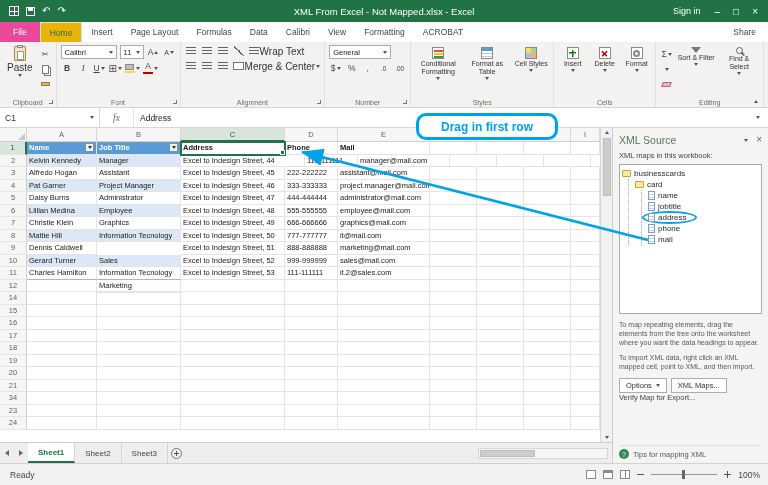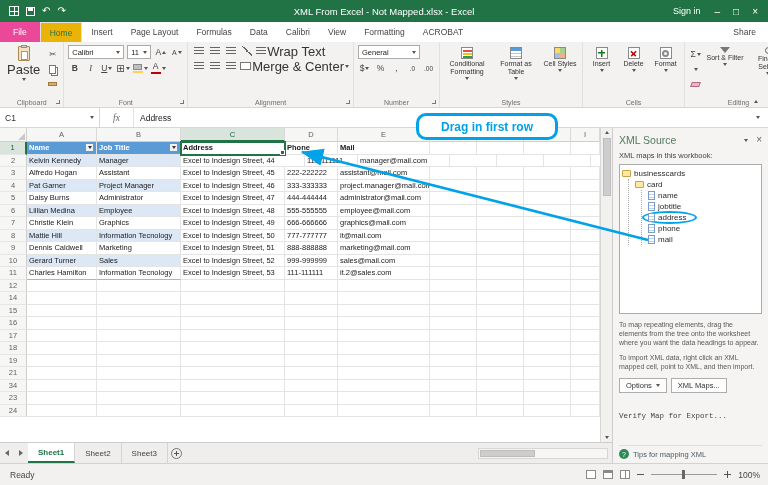--- a/index.html
+++ b/index.html
@@ -32,21 +32,21 @@
 
   
   .ribbon { height:66px; background:#f4f2f1; border-bottom:1px solid #d8d6d4; display:flex; flex:none; position:relative; }
   .rgroup { position:relative; padding:3px 4px 11px 4px; border-right:1px solid #e2e0de; }
   .gbody { display:flex; gap:3px; align-items:flex-start; height:100%; }
   .glabel { position:absolute; bottom:1px; left:0; right:0; text-align:center; font-size:7px; color:#6e6e6e; }
   .launcher { position:absolute; bottom:3px; right:3px; width:4px; height:4px; border-right:1px solid #777; border-bottom:1px solid #777; }
   .car { display:inline-block; width:0; height:0; border-left:2.5px solid transparent; border-right:2.5px solid transparent; border-top:3px solid #555; }
   .car.up { border-top:none; border-bottom:3px solid #555; }
   .bigbtn { display:flex; flex-direction:column; align-items:center; gap:1px; padding:1px 3px; }
-  .blabel { font-size:13px; color:#333; white-space:nowrap; }
+  .blabel { font-size:10px; color:#333; white-space:nowrap; }
   .minicol { display:flex; flex-direction:column; gap:3px; padding-top:3px; }
   .sico { min-width:13px; height:12px; display:flex; align-items:center; justify-content:center; font-size:8.5px; color:#444; gap:1px; }
   .frow { display:flex; gap:3px; align-items:center; margin-bottom:3px; }
   .combo { background:#fff; border:1px solid #ababab; height:14px; display:flex; align-items:center; justify-content:space-between; gap:2px; padding:0 3px; font-size:7.5px; color:#222; }
   .clip { width:12px; height:15px; background:#f3e3c3; border:1px solid #a98a52; border-radius:1px; position:relative; }
   .clip-top { position:absolute; top:-2px; left:2px; width:6px; height:3px; background:#d9d9d9; border:1px solid #8c8c8c; }
   .clip-page { position:absolute; left:2px; top:4px; width:7px; height:9px; background:#fff; border:1px solid #999; }
   .i-copy { width:7px; height:9px; border:1px solid #777; background:#fff; box-shadow:2px 2px 0 -1px #fff, 2px 2px 0 0 #777; }
   .i-paint { width:9px; height:4px; background:#d4b06a; border:1px solid #9c7b3c; }
   .bold-g { font-weight:700; }
@@ -144,21 +144,21 @@
   .tree-row { display:flex; align-items:center; gap:3px; height:11px; font-size:8px; color:#2b2b2b; white-space:nowrap; }
   .tchild { margin-left:6px; padding-left:6px; border-left:1px dotted #a8a8a8; }
   .folder { width:9px; height:7px; background:#ffe9a2; border:1px solid #c9a23f; border-radius:1px; flex:none; }
   .doc { width:7px; height:9px; background:#fff; border:1px solid #7b9cc4; flex:none;
      background-image:repeating-linear-gradient(to bottom,transparent 0 2px,#bcd4ea 2px 3px); }
   .leafwrap { display:inline-flex; align-items:center; gap:3px; }
   .leafwrap.hl { border:2px solid #00a2e8; border-radius:50%; padding:0 9px 0 4px; margin-left:-6px; }
   .phelp { margin-top:6px; font-size:7px; color:#595959; line-height:1.3; }
   .pbtns { margin-top:7px; display:flex; gap:4px; }
   .pbtn { font-family:inherit; font-size:7.5px; color:#333; background:#fdfdfd; border:1px solid #adadad; height:15px; padding:0 6px; display:flex; align-items:center; gap:4px; }
-  .plink { margin-top:19px; font-size:7.5px; color:#444;font-family:Liberation Mono, monospace; }
+  .plink { margin-top:0; font-size:7.5px; color:#444; }
   .ptips { margin-top:auto; border-top:1px solid #ddd; padding-top:3px; display:flex; align-items:center; gap:4px; font-size:7.5px; color:#50585f; }
   .qicon { width:10px; height:10px; border-radius:50%; background:#2e8b57; color:#fff; font-size:7px; display:flex; align-items:center; justify-content:center; flex:none; }
 
   
   .statusbar { height:22px; background:#f3f1ef; border-top:1px solid #d4d2d0; display:flex; align-items:center; font-size:8.5px; color:#454545; flex:none; }
   .ready { padding-left:10px; }
   .sb-right { margin-left:auto; display:flex; align-items:center; gap:7px; padding-right:8px; }
   .vic { width:10px; height:9px; border:1px solid #8a8a8a; background:#fff; }
   .vic.v2 { background:linear-gradient(#8a8a8a 0 2px,#fff 2px); }
   .vic.v3 { background:linear-gradient(to right,#fff 0 4px,#8a8a8a 4px 5px,#fff 5px); }
@@ -588,21 +588,21 @@
                 <div class="cell" style="width: 53px;">777-777777</div>
                 <div class="cell" style="width: 92px;">it@mail.com</div>
                 <div class="cell" style="width: 47px;"></div>
                 <div class="cell" style="width: 47px;"></div>
                 <div class="cell" style="width: 47px;"></div>
                 <div class="cell" style="width: 29px;"></div>
               </div>
               <div class="grow">
                 <div class="rowh">9</div>
                 <div class="cell" style="width: 70px;">Dennis Caldwell</div>
-                <div class="cell" style="width: 84px;">Marketing</div>
+                <div class="cell" style="width: 84px; margin-top: 38px;">Marketing</div>
                 <div class="cell" style="width: 104px;">Excel to Indesign Street, 51</div>
                 <div class="cell" style="width: 53px;">888-888888</div>
                 <div class="cell" style="width: 92px;">marketing@mail.com</div>
                 <div class="cell" style="width: 47px;"></div>
                 <div class="cell" style="width: 47px;"></div>
                 <div class="cell" style="width: 47px;"></div>
                 <div class="cell" style="width: 29px;"></div>
               </div>
               <div class="grow">
                 <div class="rowh">10</div>
@@ -695,20 +695,32 @@
                 <div class="cell" style="width: 104px;"></div>
                 <div class="cell" style="width: 53px;"></div>
                 <div class="cell" style="width: 92px;"></div>
                 <div class="cell" style="width: 47px;"></div>
                 <div class="cell" style="width: 47px;"></div>
                 <div class="cell" style="width: 47px;"></div>
                 <div class="cell" style="width: 29px;"></div>
               </div>
               <div class="grow">
                 <div class="rowh">19</div>
+                <div class="cell" style="width: 70px;"></div>
+                <div class="cell" style="width: 84px;"></div>
+                <div class="cell" style="width: 104px;"></div>
+                <div class="cell" style="width: 53px;"></div>
+                <div class="cell" style="width: 92px;"></div>
+                <div class="cell" style="width: 47px;"></div>
+                <div class="cell" style="width: 47px;"></div>
+                <div class="cell" style="width: 47px;"></div>
+                <div class="cell" style="width: 29px;"></div>
+              </div>
+              <div class="grow">
+                <div class="rowh">20</div>
                 <div class="cell" style="width: 70px;"></div>
                 <div class="cell" style="width: 84px;"></div>
                 <div class="cell" style="width: 104px;"></div>
                 <div class="cell" style="width: 53px;"></div>
                 <div class="cell" style="width: 92px;"></div>
                 <div class="cell" style="width: 47px;"></div>
                 <div class="cell" style="width: 47px;"></div>
                 <div class="cell" style="width: 47px;"></div>
                 <div class="cell" style="width: 29px;"></div>
               </div>

